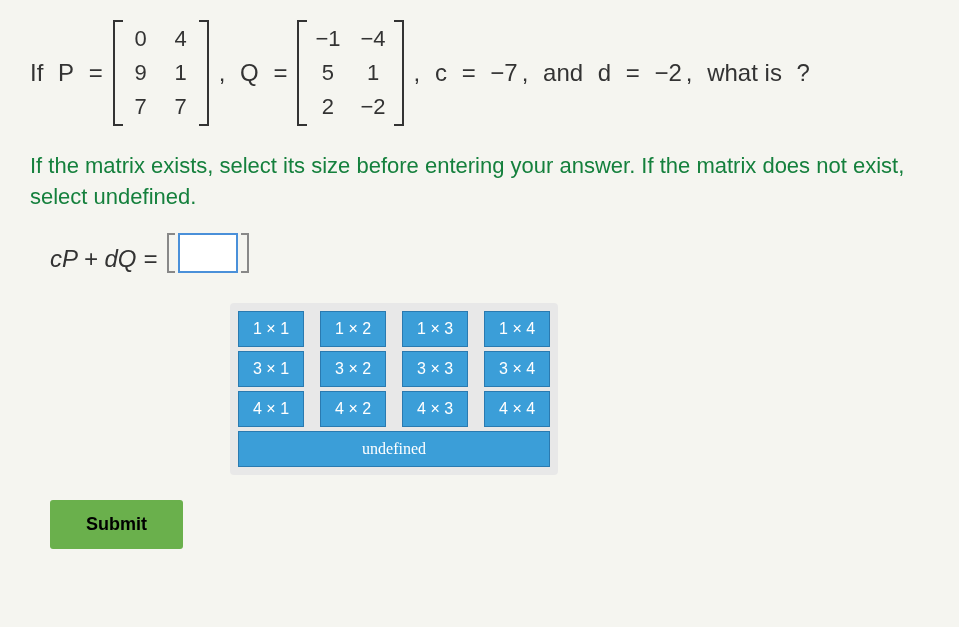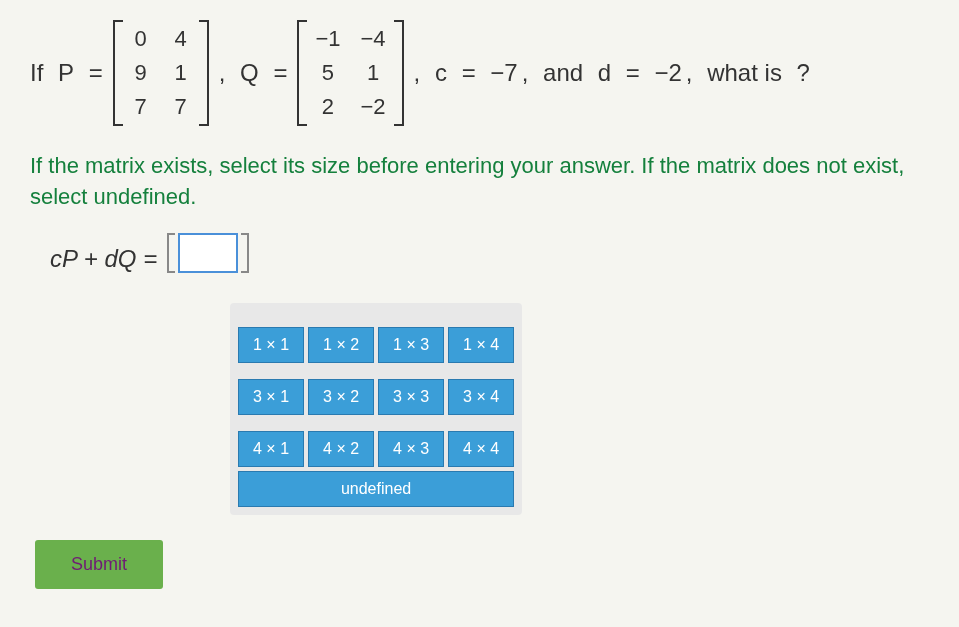--- a/index.html
+++ b/index.html
@@ -97,23 +97,22 @@
       margin-bottom: 25px;
     }
     .size-grid {
       background: #e8e8e8;
       padding: 8px;
       display: inline-block;
       border-radius: 4px;
     }
     .size-row {
       display: flex;
-      gap: 4px;
+      gap: 16px;
       margin-bottom: 4px;
-      margin-top: 16px;
     }
     .size-btn {
       background: #3b9ed8;
       color: #fff;
       padding: 8px 14px;
       font-size: 16px;
       border: 1px solid #2a7ab0;
       cursor: pointer;
       min-width: 62px;
       text-align: center;
@@ -123,30 +122,32 @@
       color: #fff;
       padding: 8px;
       font-size: 16px;
       border: 1px solid #2a7ab0;
       cursor: pointer;
       text-align: center;
       width: 100%;
     }
     .undefined-row {
       display: flex;
+      font-family: Liberation Serif, serif;
     }
     .submit-btn {
       background: #6ab04c;
-      color: #701a75;
+      color: #000000;
       border: none;
       padding: 14px 36px;
       font-size: 18px;
       cursor: pointer;
       border-radius: 3px;
-      margin-left: 5px;
+      margin-left: 20px;
+      font-weight: bold;
     }
   </style>
 </head>
 <body>
 
 
 
 <div class="question-line">
   <span>If</span>
   <span>&nbsp;</span>

